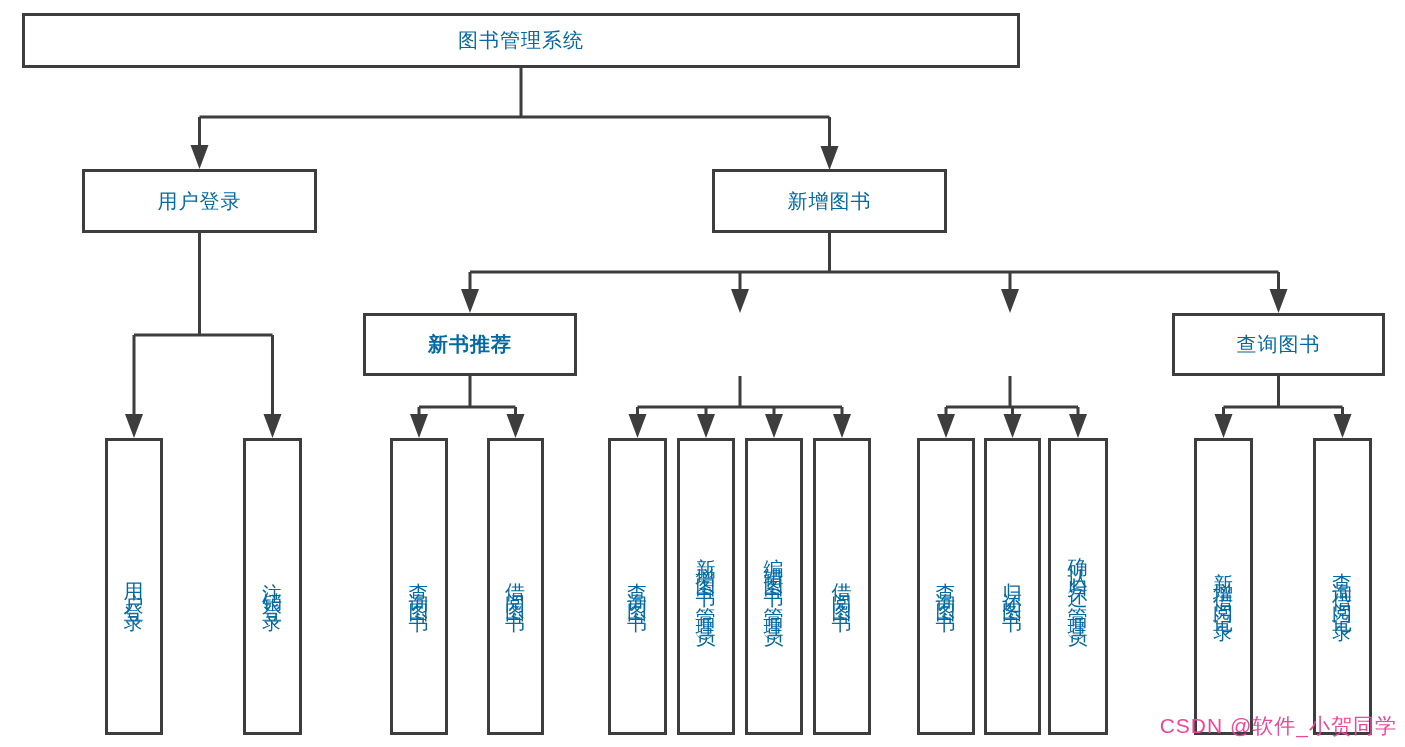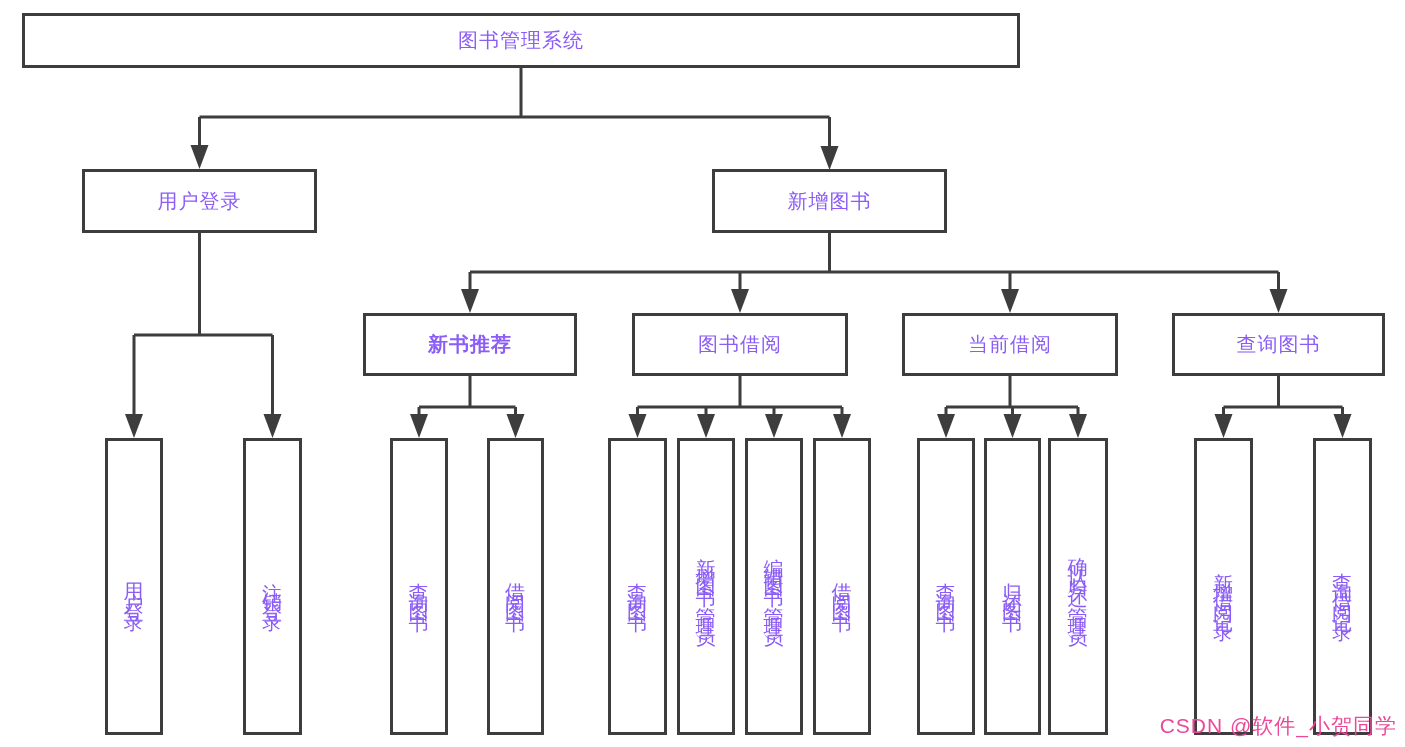--- a/index.html
+++ b/index.html
@@ -23,21 +23,21 @@
     height: 747px;
   }
   .node {
     position: absolute;
     box-sizing: border-box;
     background: #ffffff;
     border: 3px solid #3d3d3d;
     display: flex;
     align-items: center;
     justify-content: center;
-    color: #8b5cf6;
+    color: #0369a1;
     font-size: 20px;
     letter-spacing: 1px;
   }
   .leaf {
     font-size: 20px;
   }
   .leaf .vtext {
     writing-mode: vertical-lr;
     letter-spacing: 10px;
     line-height: 1;
@@ -97,26 +97,20 @@
   <div class="node" style="left:82px; top:169px; width:235px; height:64px;">
     <span>用户登录</span>
   </div>
   <div class="node" style="left:712px; top:169px; width:235px; height:64px;">
     <span>新增图书</span>
   </div>
 
   <div class="node" style="left:363px; top:313px; width:214px; height:63px;font-weight:bold;">
     <span>新书推荐</span>
   </div>
-  <div class="node" style="left:632px; top:313px; width:216px; height:63px;">
-    <span>图书借阅</span>
-  </div>
-  <div class="node" style="left:902px; top:313px; width:216px; height:63px;">
-    <span>当前借阅</span>
-  </div>
   <div class="node" style="left:1172px; top:313px; width:213px; height:63px;">
     <span>查询图书</span>
   </div>
 
   <div class="node leaf" style="left:105px; top:438px; width:58px; height:297px;">
     <span class="vtext">用户登录</span>
   </div>
   <div class="node leaf" style="left:243px; top:438px; width:59px; height:297px;">
     <span class="vtext">注销登录</span>
   </div>

